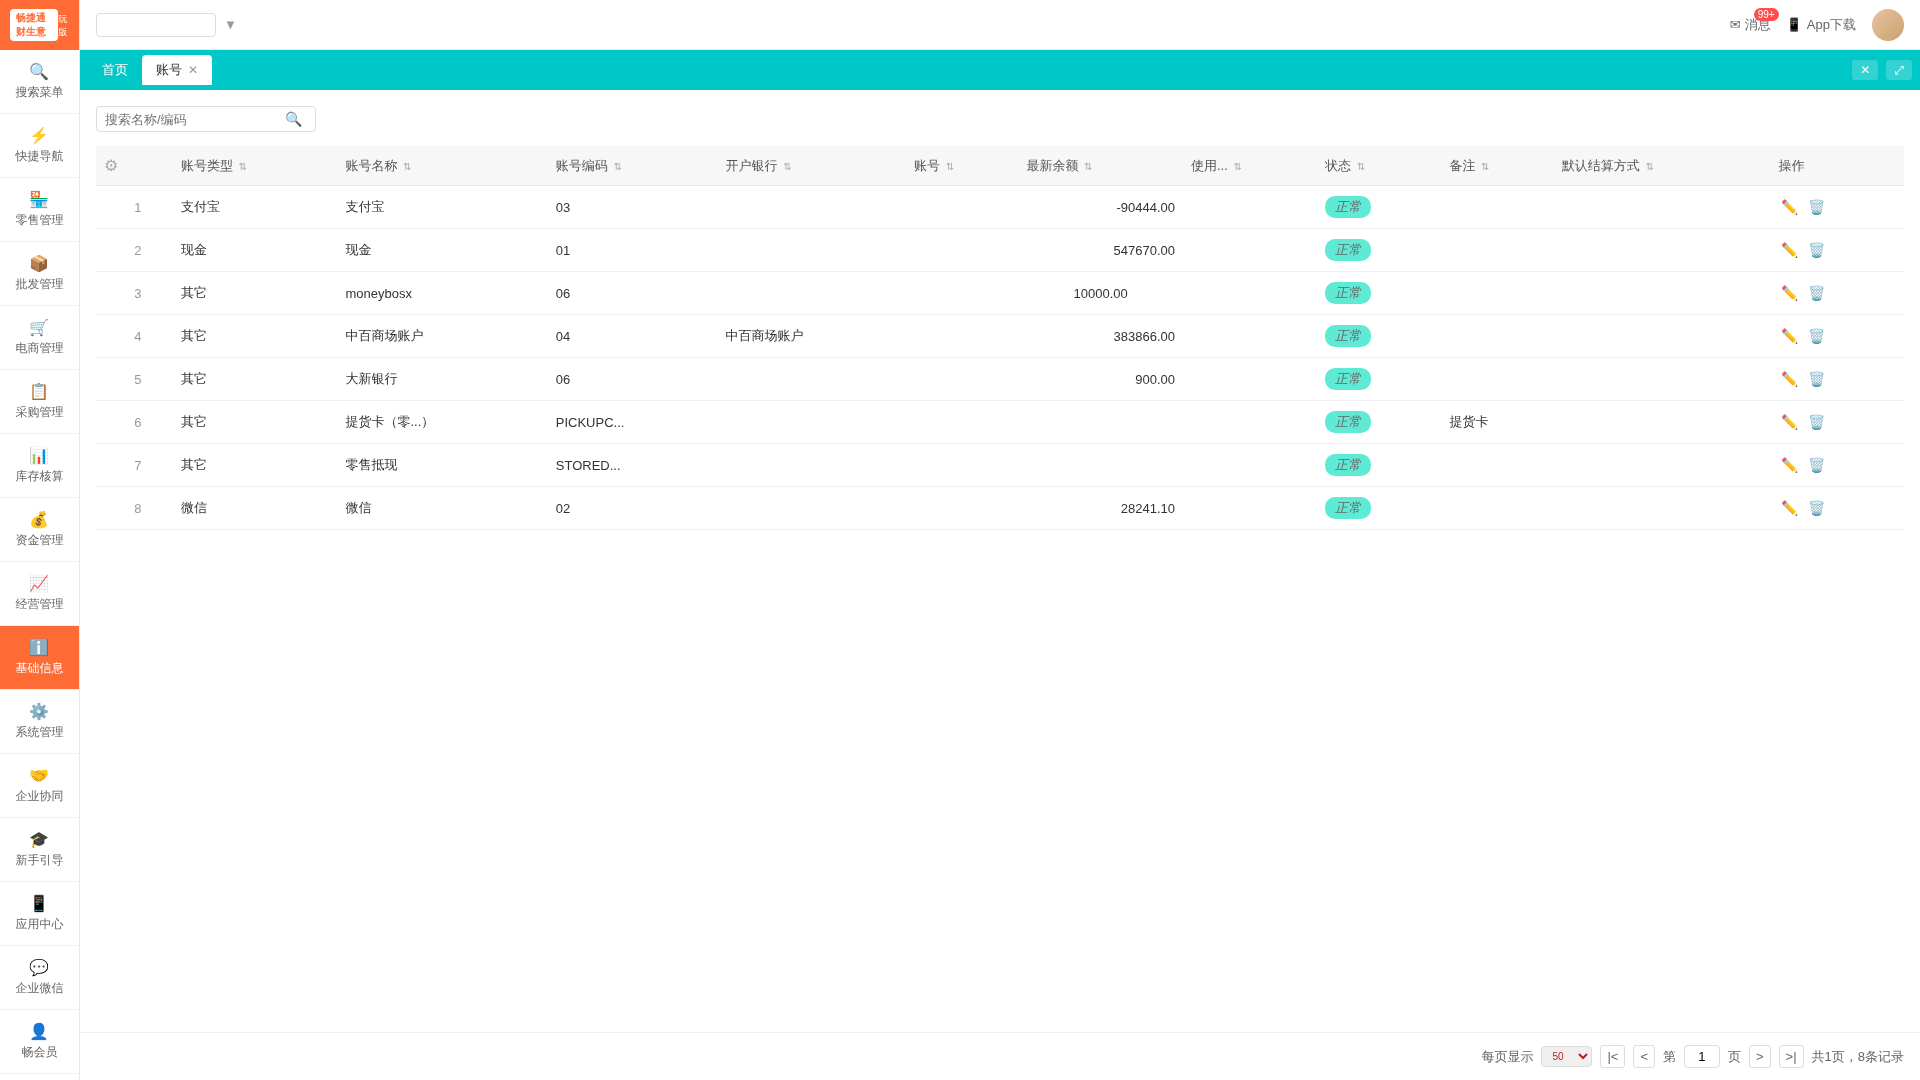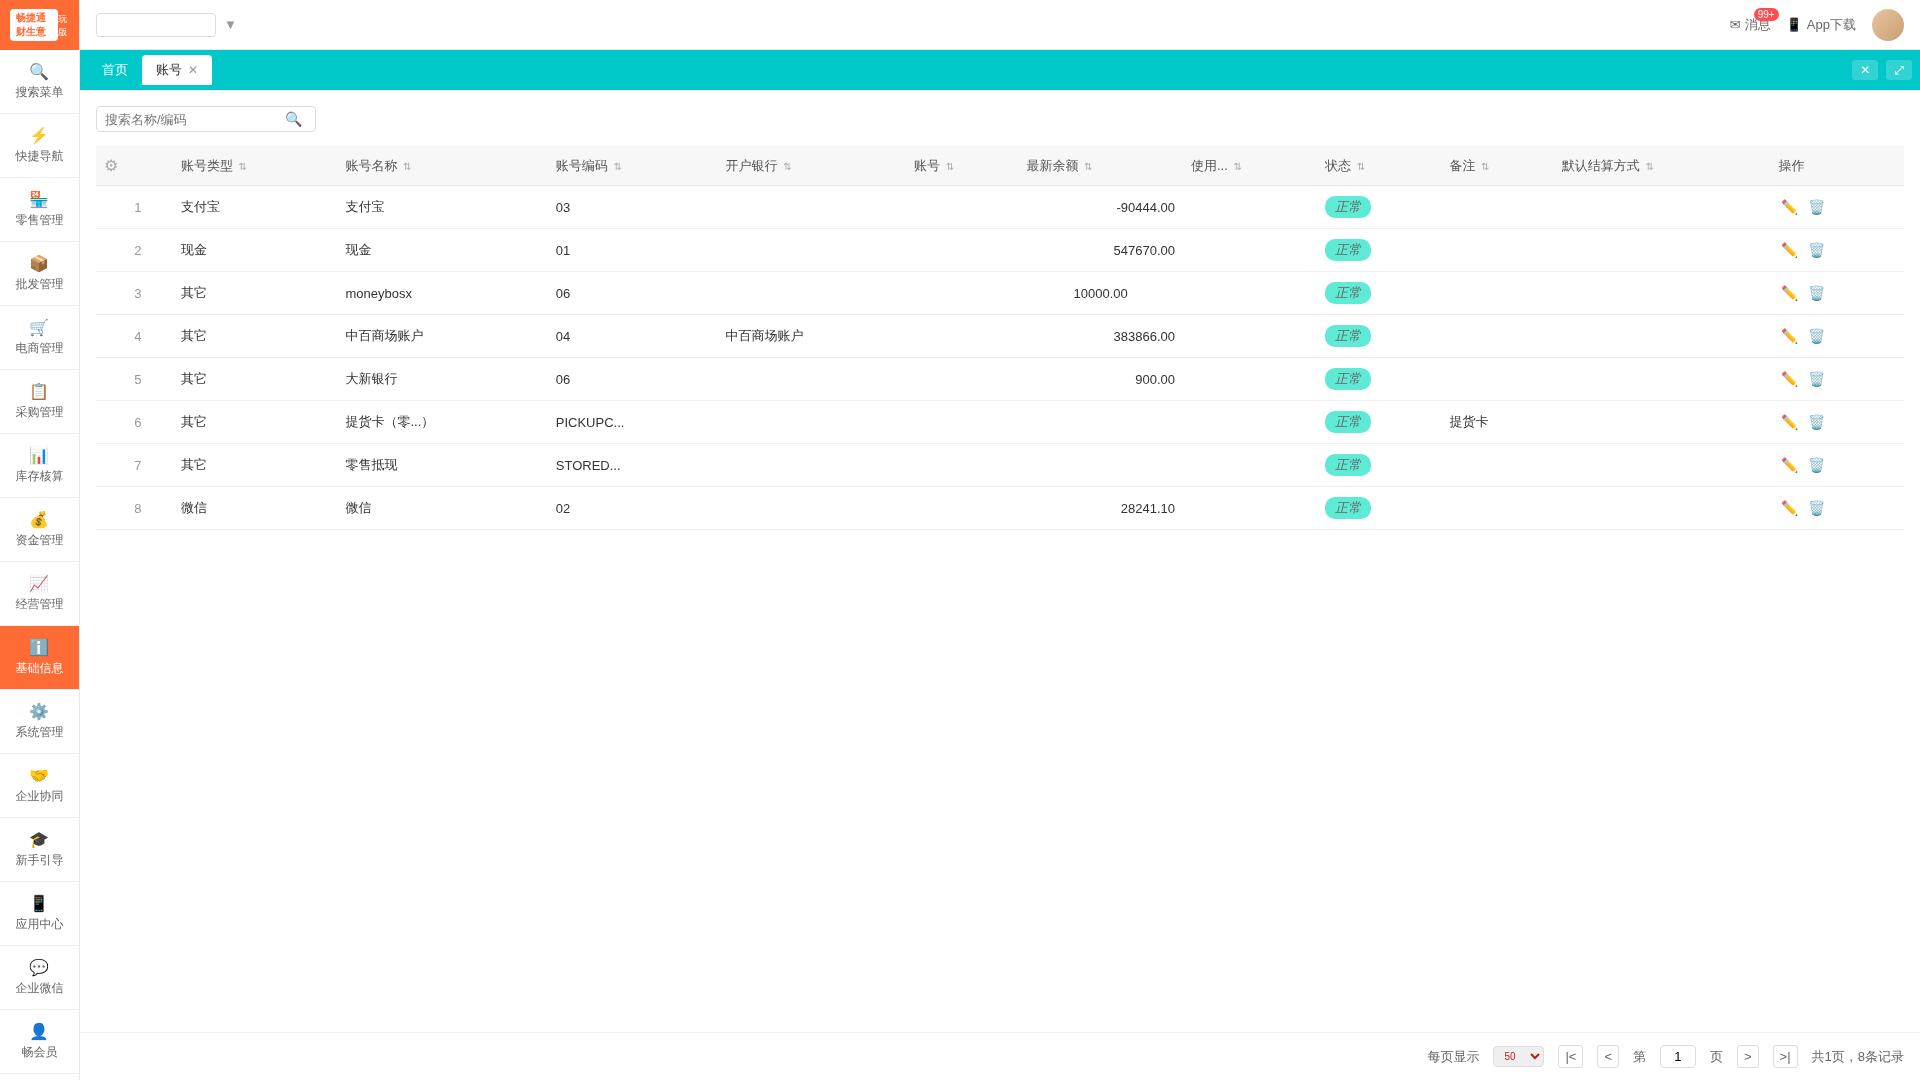--- a/index.html
+++ b/index.html
@@ -56,21 +56,21 @@
     thead th { padding: 10px 8px; text-align: left; color: #555; font-weight: normal; border-bottom: 1px solid #e8e8e8; white-space: nowrap; cursor: pointer; }
     thead th .sort-icon { color: #aaa; font-size: 10px; margin-left: 2px; }
     tbody tr { border-bottom: 1px solid #f0f0f0; }
     tbody td { padding: 10px 8px; color: #333; white-space: nowrap; }
     .gear-col { width: 30px; text-align: center; }
     .status-badge { display: inline-block; padding: 2px 10px; border-radius: 10px; background: #5eead4; color: #666; font-size: 13px; font-style: italic; }
     .action-btn { color: #aaa; cursor: pointer; margin: 0 3px; font-size: 14px; }
     .row-num { color: #999; }
 
     
-    .footer { height: 48px; display: flex; align-items: center; justify-content: flex-end; border-top: 1px solid #f0f0f0; padding: 0 16px; background: #fff; gap: 14px; flex-shrink: 0; }
+    .footer { height: 48px; display: flex; align-items: center; justify-content: flex-end; border-top: 1px solid #f0f0f0; padding: 0 16px; background: #fff; gap: 8px; flex-shrink: 0; }
     .page-size-label { color: #666; font-size: 13px; }
     .page-size-select { border: 1px solid #ddd; border-radius: 4px; padding: 3px 6px; font-size: 10px; color: #b91c1c; }
     .page-nav-btn { border: 1px solid #ddd; border-radius: 3px; background: #fff; padding: 3px 6px; cursor: pointer; color: #666; font-size: 13px; }
     .page-label { color: #666; font-size: 13px; }
     .page-input { border: 1px solid #ddd; border-radius: 4px; padding: 3px 6px; font-size: 13px; width: 36px; text-align: center; }
     .total-label { color: #666; font-size: 13px; }
 
     .col-settings { color: #aaa; cursor: pointer; font-size: 16px; }
   </style>
 </head>

